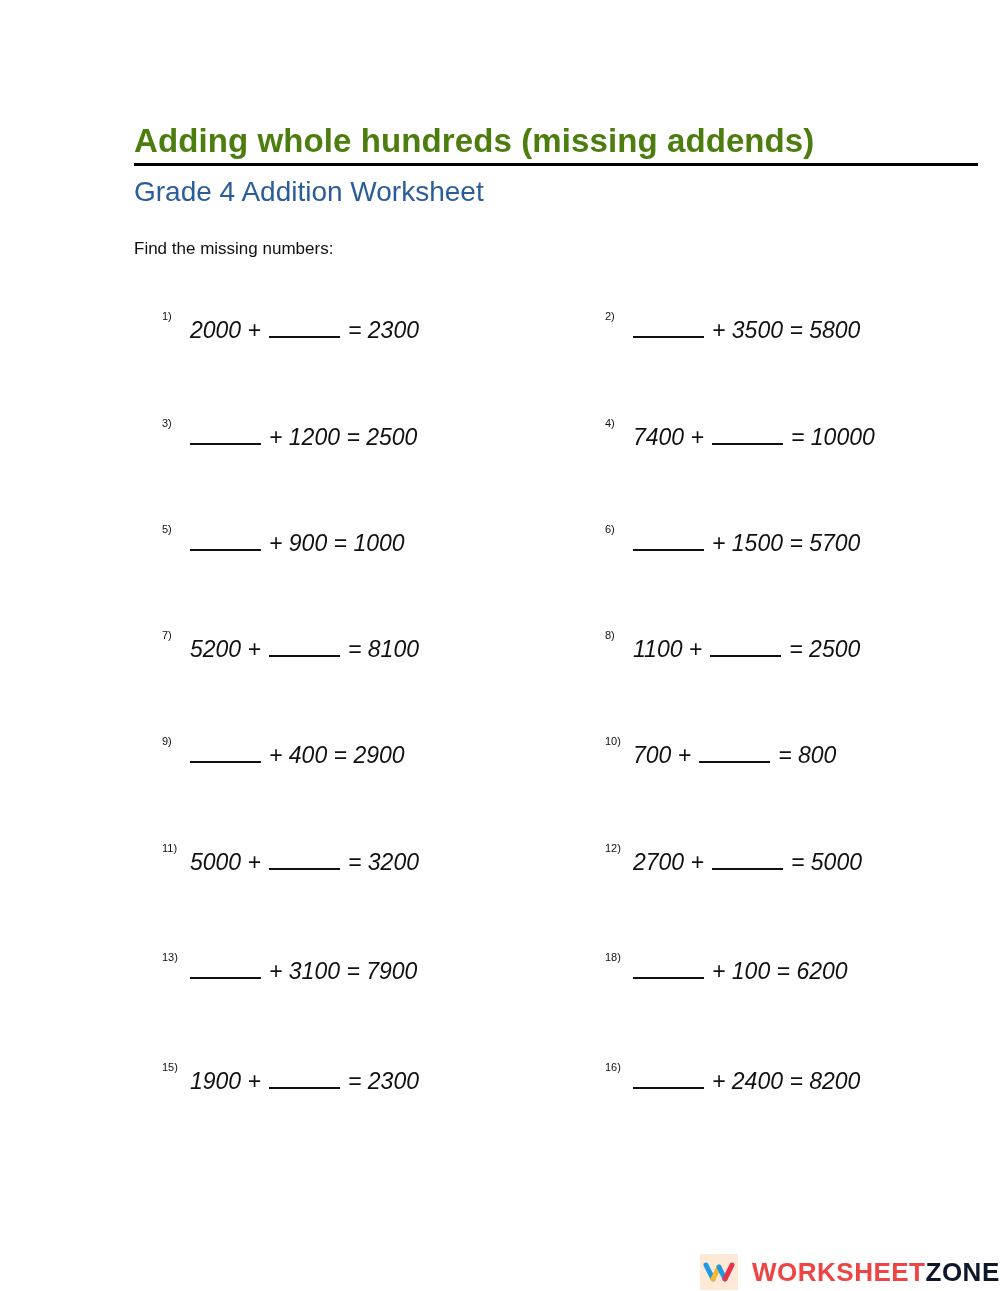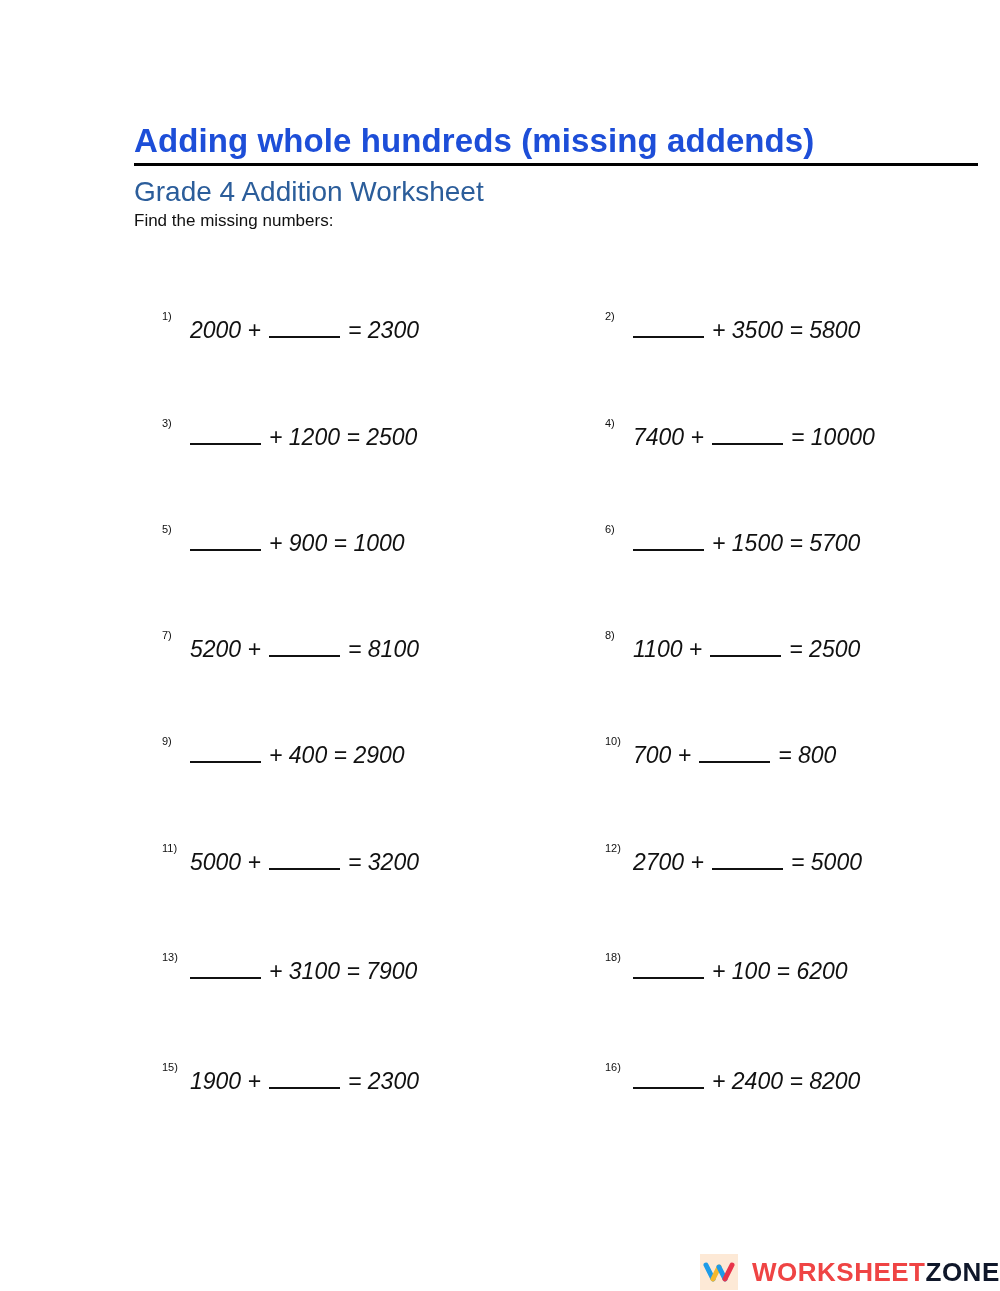--- a/index.html
+++ b/index.html
@@ -1,20 +1,20 @@
 <!DOCTYPE html>
 <html><head>
   <meta charset="utf-8">
   <style>
     html, body { margin: 0; padding: 0; background: #ffffff; }
     body { width: 1000px; height: 1291px; position: relative; overflow: hidden; font-family: "Liberation Sans", sans-serif; color: #111; }
-    .title { position: absolute; left: 134px; top: 122px; font-size: 33px; font-weight: bold; color: #1d4ed8; letter-spacing: 0.1px; white-space: nowrap; }
+    .title { position: absolute; left: 134px; top: 122px; font-size: 33px; font-weight: bold; color: #4d7c0f; letter-spacing: 0.1px; white-space: nowrap; }
     .rule { position: absolute; left: 134px; top: 163px; width: 844px; height: 3px; background: #000; }
     .subtitle { position: absolute; left: 134px; top: 176px; font-size: 28px; color: #2b5d9a; white-space: nowrap; }
-    .instr { position: absolute; left: 134px; top: 211px; font-size: 17px; color: #111; white-space: nowrap; }
+    .instr { position: absolute; left: 134px; top: 239px; font-size: 17px; color: #111; white-space: nowrap; }
     .problem { position: absolute; white-space: nowrap; font-size: 23px; color: #111; height: 32px; }
     .pnum { position: absolute; left: 0; top: -4px; font-size: 11px; color: #111; }
     .expr { position: absolute; left: 28px; top: 0; display: flex; align-items: baseline; font-style: italic; }
     .blank { display: inline-block; width: 71px; border-bottom: 2px solid #111; height: 22px; margin: 0 8px; vertical-align: baseline; }
     .blank.first { margin-left: 0; }
     .tok { display: inline-block; }
     .logo { position: absolute; left: 700px; top: 1254px; display: flex; align-items: center; }
     .logo-mark { width: 38px; height: 36px; background: #fde9d6; display: flex; align-items: center; justify-content: center; }
     .logo-text { margin-left: 14px; font-size: 26px; font-weight: bold; letter-spacing: 0.5px; }
     .logo-a { color: #ef4444; }

